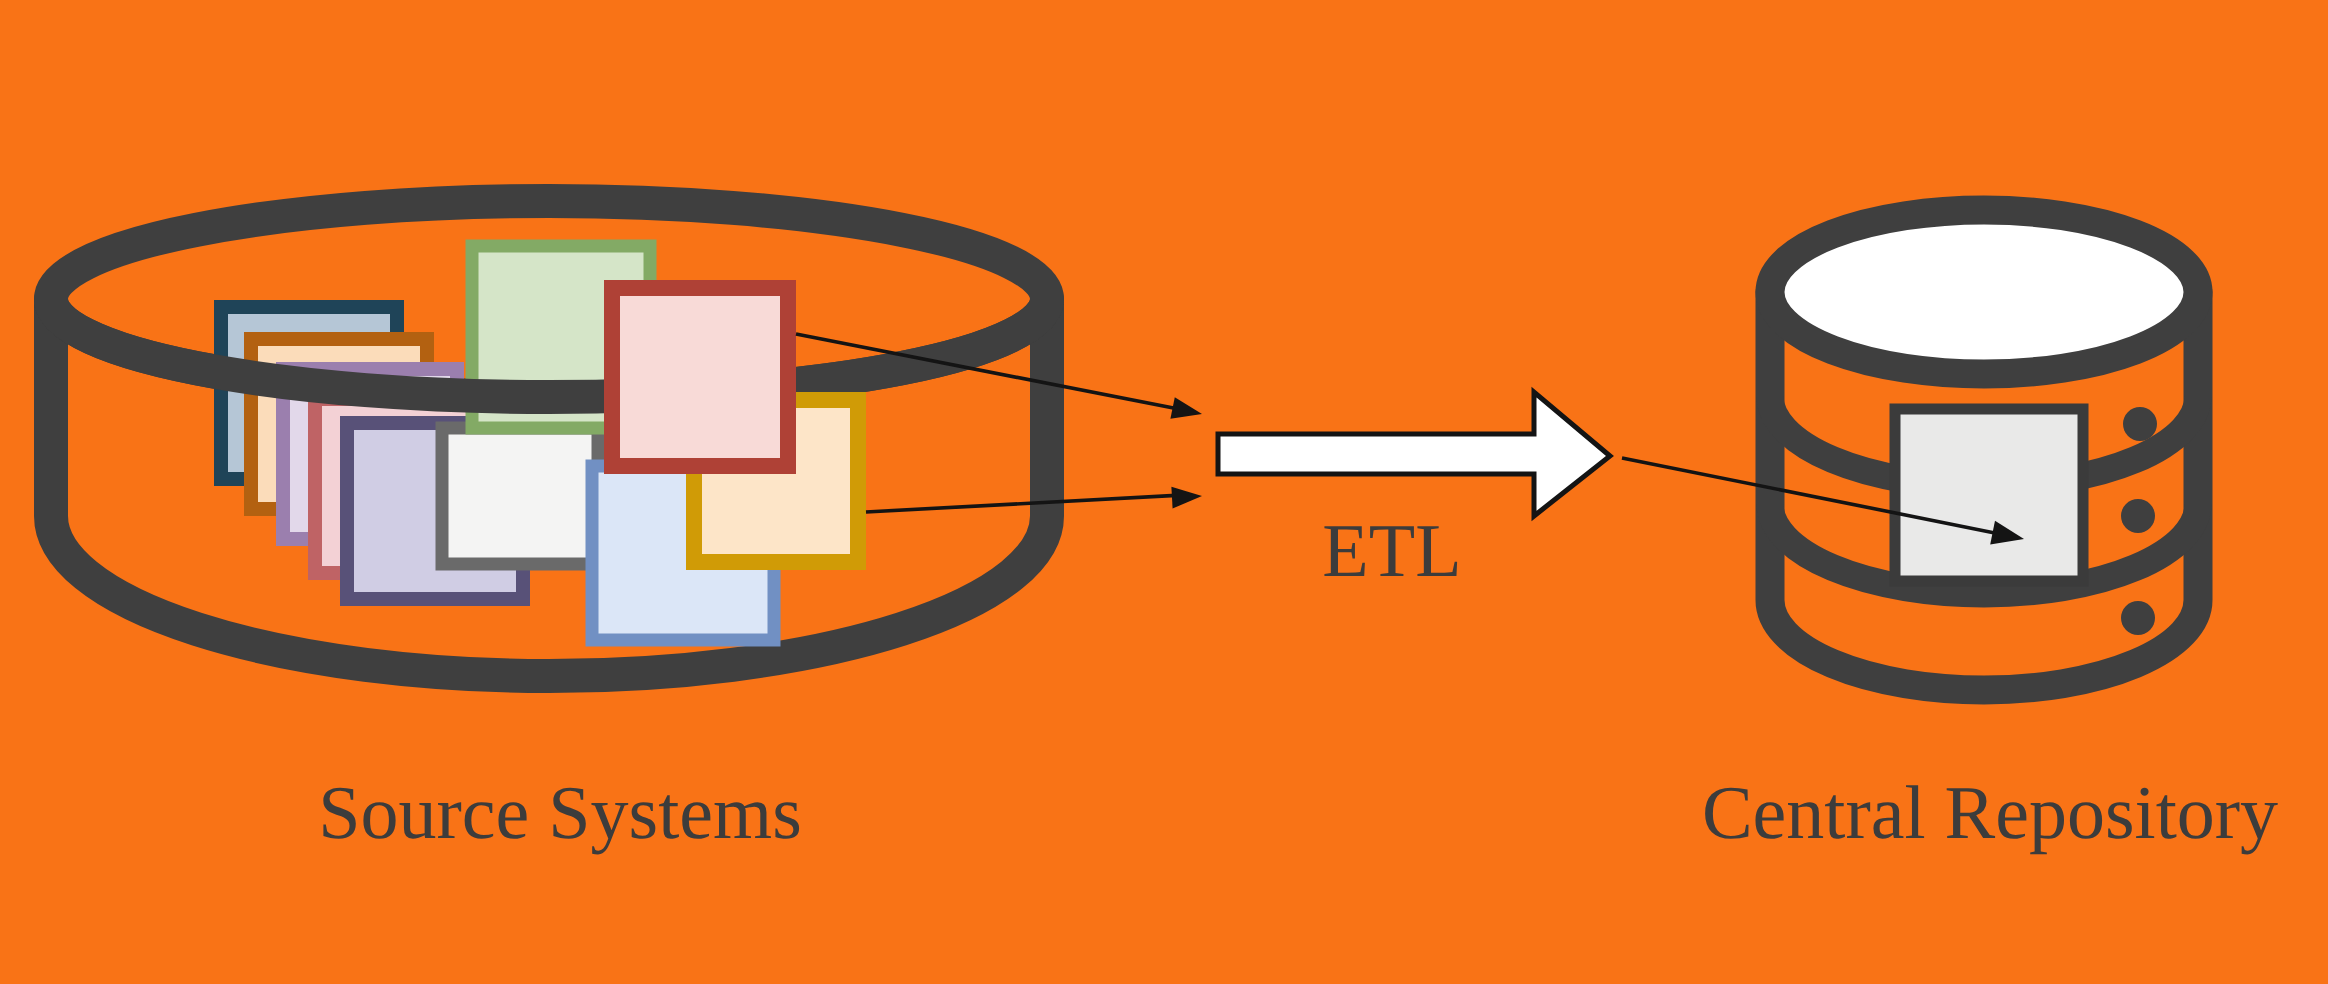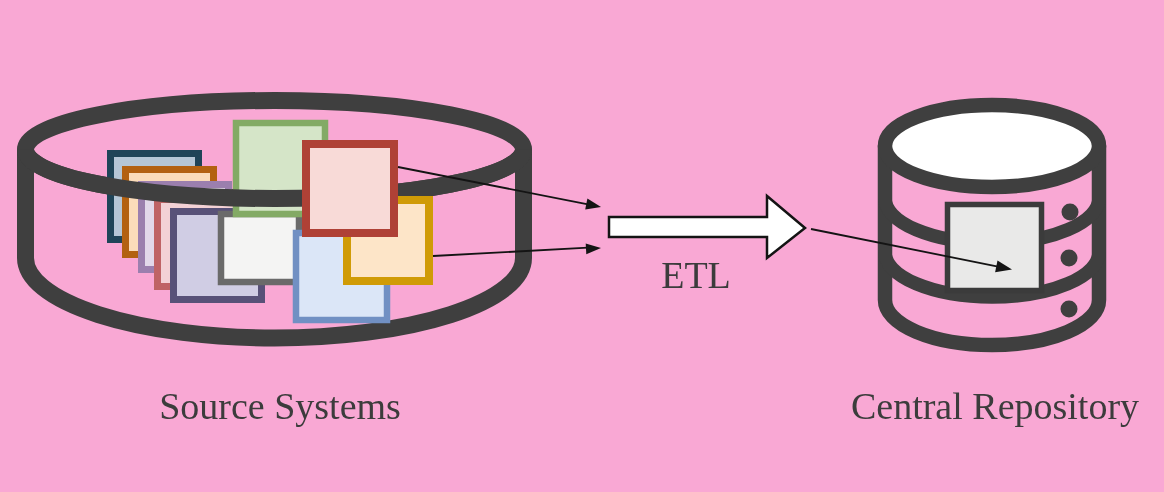--- a/index.html
+++ b/index.html
@@ -1,17 +1,17 @@
 <!DOCTYPE html>
 <html><head>
 <meta charset="utf-8">
 <style>
   html,body{margin:0;padding:0;background:#ffffff;}
   body{width:1164px;height:492px;overflow:hidden;font-family:"Liberation Serif", serif;}
-  .diagram-wrap{position:relative;width:1164px;height:492px;background:#f9a8d4;}
+  .diagram-wrap{position:relative;width:1164px;height:492px;background:#f97316;}
   svg{display:block;}
   text{font-family:"Liberation Serif", serif;}
 </style>
 </head>
 <body>
 
 <div class="diagram-wrap">
 <svg width="1164" height="492" viewBox="0 0 1164 492" xmlns="http://www.w3.org/2000/svg">
 
   <g>

